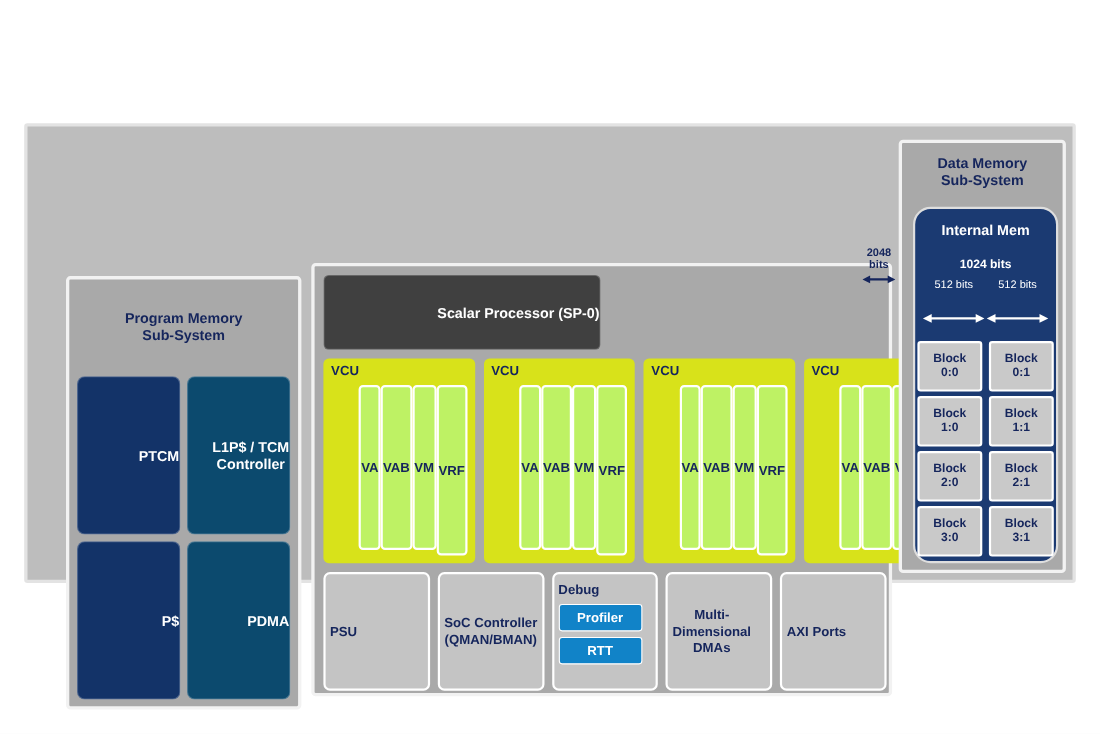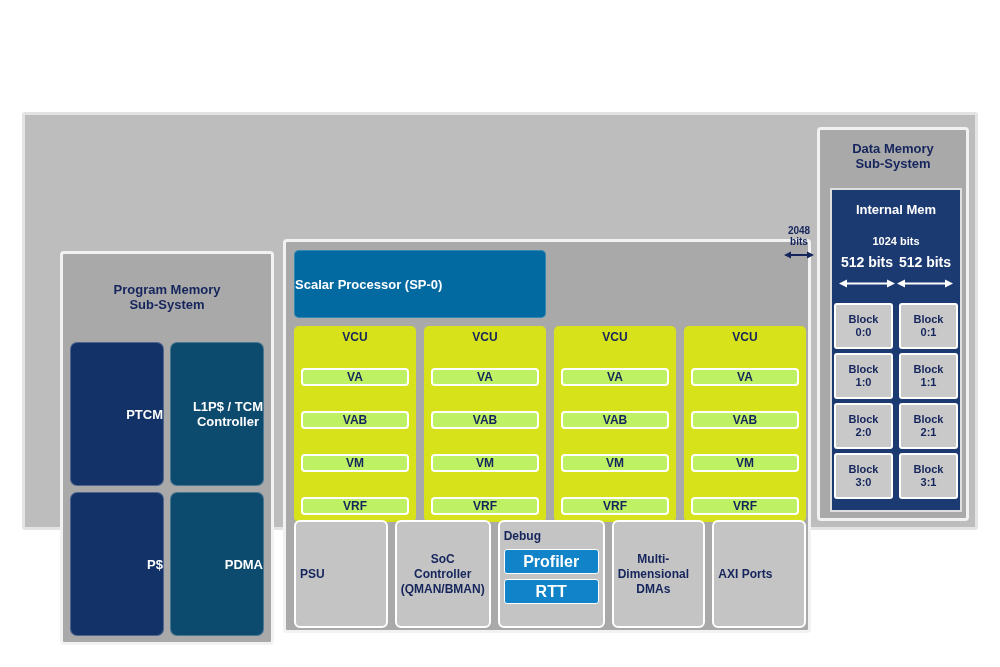--- a/index.html
+++ b/index.html
@@ -103,25 +103,25 @@
     position: absolute;
     left: 8px;
     top: 8px;
     width: 512px;
     height: 68px;
     display: grid;
     grid-template-columns: 1fr 1fr;
     gap: 8px;
   }
   .sp-box {
-    background: #0369a1;
+    background: #404040;
     border-radius: 5px;
     display: flex;
     align-items: center;
-    justify-content: flex-start;
+    justify-content: flex-end;
     color: #ffffff;
     font-size: 13px;
     font-weight: 700;
     border: 1px solid rgba(255,255,255,0.2);
     box-sizing: border-box;
   }
 
   .vcu-row {
     position: absolute;
     left: 8px;
@@ -131,21 +131,21 @@
     display: grid;
     grid-template-columns: repeat(4, 1fr);
     gap: 8px;
   }
   .vcu-box {
     background: #d8e21a;
     border-radius: 5px;
     padding: 4px 7px 7px 7px;
     box-sizing: border-box;
     display: flex;
-    flex-direction: column;
+    flex-direction: row;
   }
   .vcu-label {
     text-align: center;
     color: #15255c;
     font-size: 12px;
     font-weight: 700;
     margin-bottom: 4px;
   }
   .vcu-unit {
     flex: 1;
@@ -192,26 +192,26 @@
     padding: 4px;
   }
   .debug-box { justify-content: flex-start; padding-top: 7px; }
   .debug-title {
     color: #15255c;
     font-size: 12px;
     font-weight: 700;
     margin-bottom: 5px;
   }
   .debug-btn {
-    width: 95px;
+    width: 76px;
     background: #1183c8;
     border: 1px solid #ffffff;
     border-radius: 3px;
     color: #ffffff;
-    font-size: 16px;
+    font-size: 12px;
     font-weight: 700;
     padding: 4px 0;
     margin-bottom: 5px;
     box-sizing: border-box;
   }
   .debug-btn:last-child { margin-bottom: 0; }
 
   
   #bus-connector {
     position: absolute;
@@ -239,21 +239,21 @@
   #dm-title { margin-top: 11px; }
 
   #internal-mem {
     position: absolute;
     left: 10px;
     top: 58px;
     width: 132px;
     height: 324px;
     background: #1b3a72;
     border: 2px solid #dedede;
-    border-radius: 0;
+    border-radius: 16px;
     box-sizing: border-box;
   }
   .im-title {
     text-align: center;
     color: #ffffff;
     font-size: 13px;
     font-weight: 700;
     margin-top: 12px;
   }
   .im-total {
@@ -264,23 +264,23 @@
     margin-top: 18px;
   }
   .im-arrows {
     display: flex;
     justify-content: space-between;
     margin: 7px 6px 0 6px;
   }
   .im-arrow-group { width: 58px; text-align: center; }
   .im-arrow-label {
     color: #ffffff;
-    font-size: 14px;
-    font-weight: 700;
-    margin-bottom: 5px;
+    font-size: 10px;
+    font-weight: 400;
+    margin-bottom: 17px;
   }
   .im-blocks {
     margin: 10px auto 0 auto;
     width: 124px;
     display: grid;
     grid-template-columns: 1fr 1fr;
     grid-template-rows: repeat(4, 1fr);
     gap: 4px 6px;
   }
   .mem-block {

